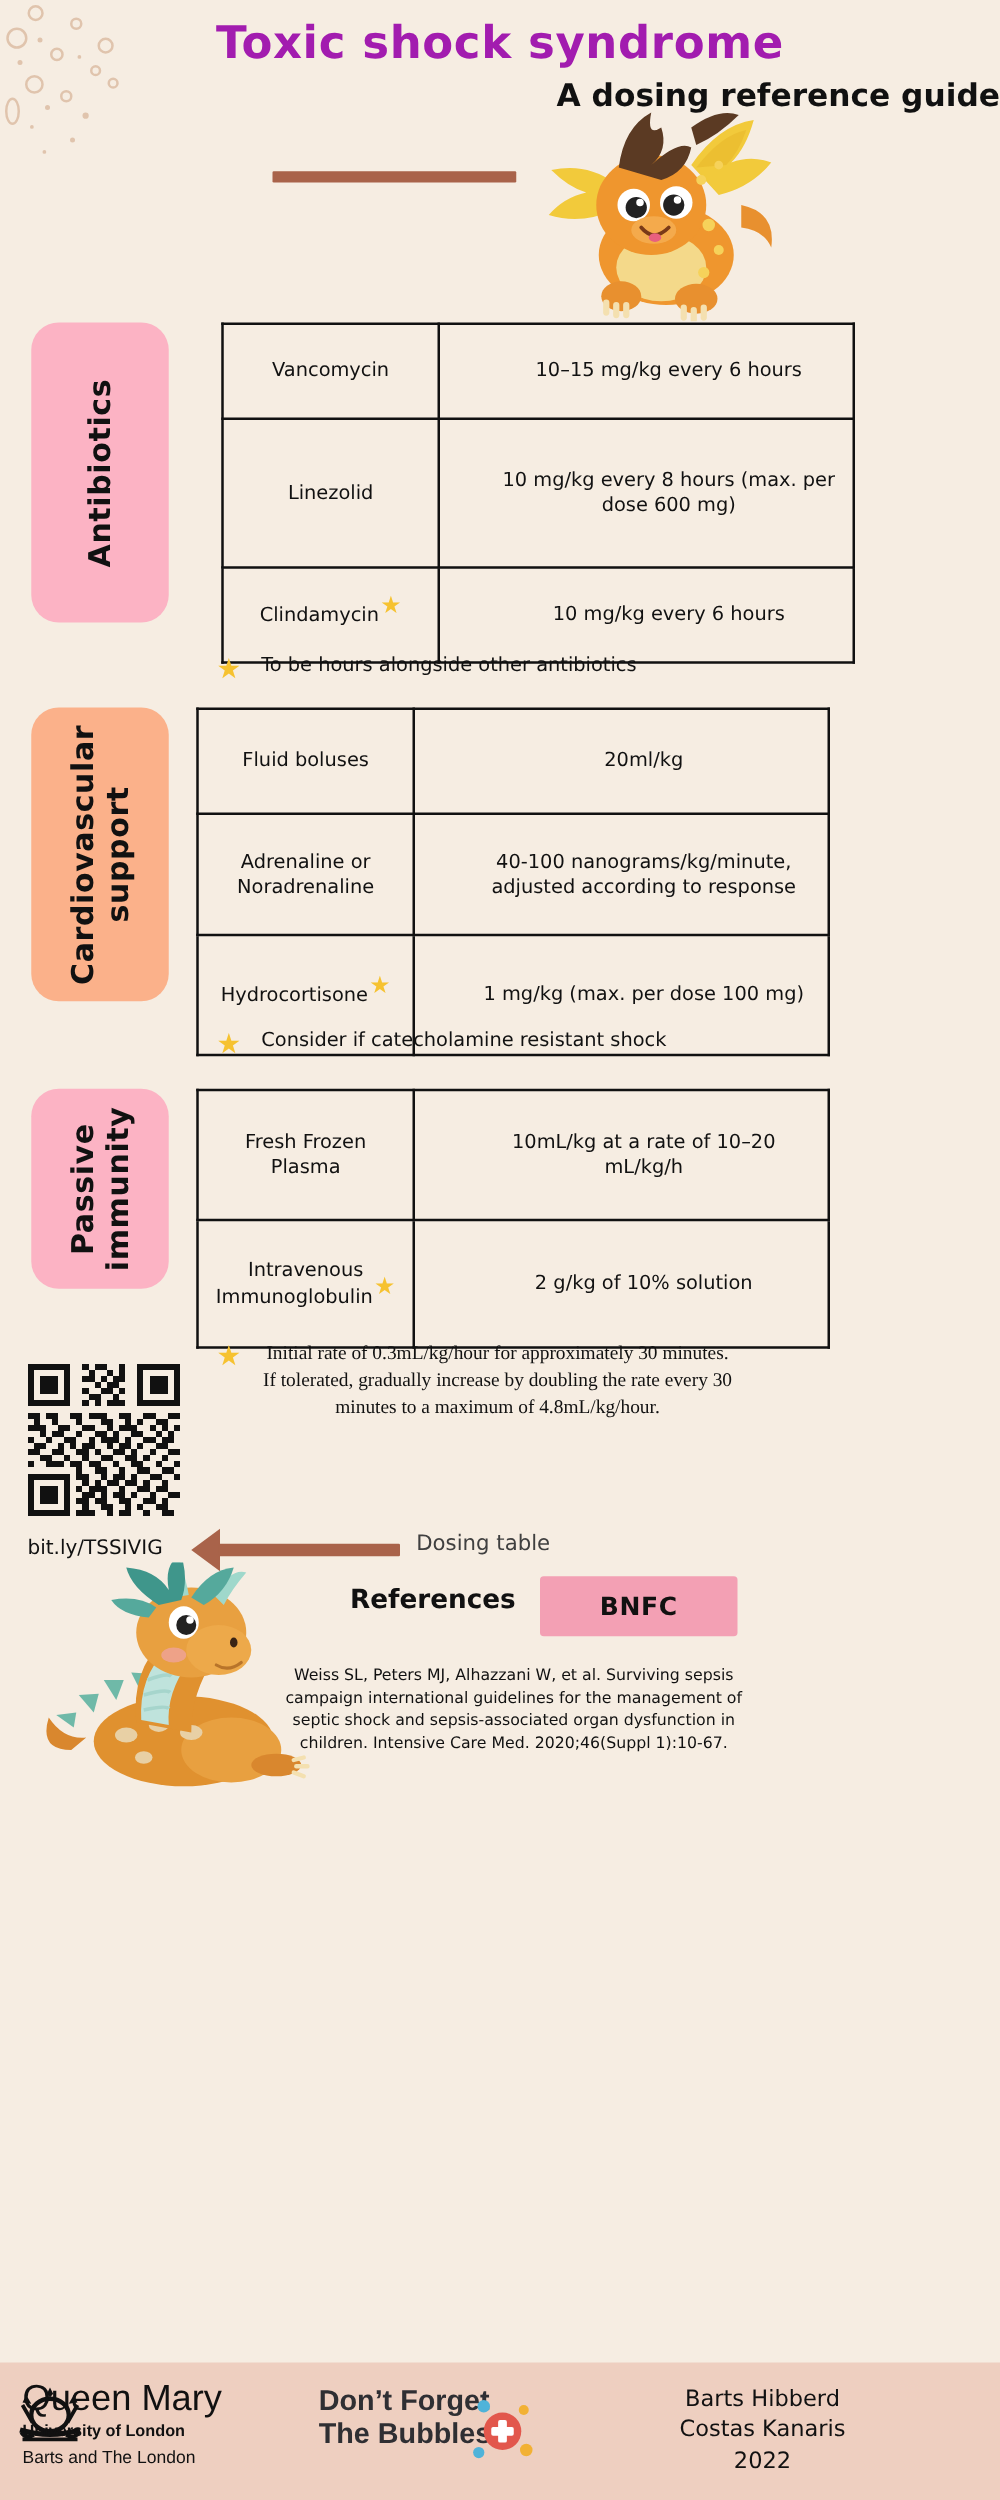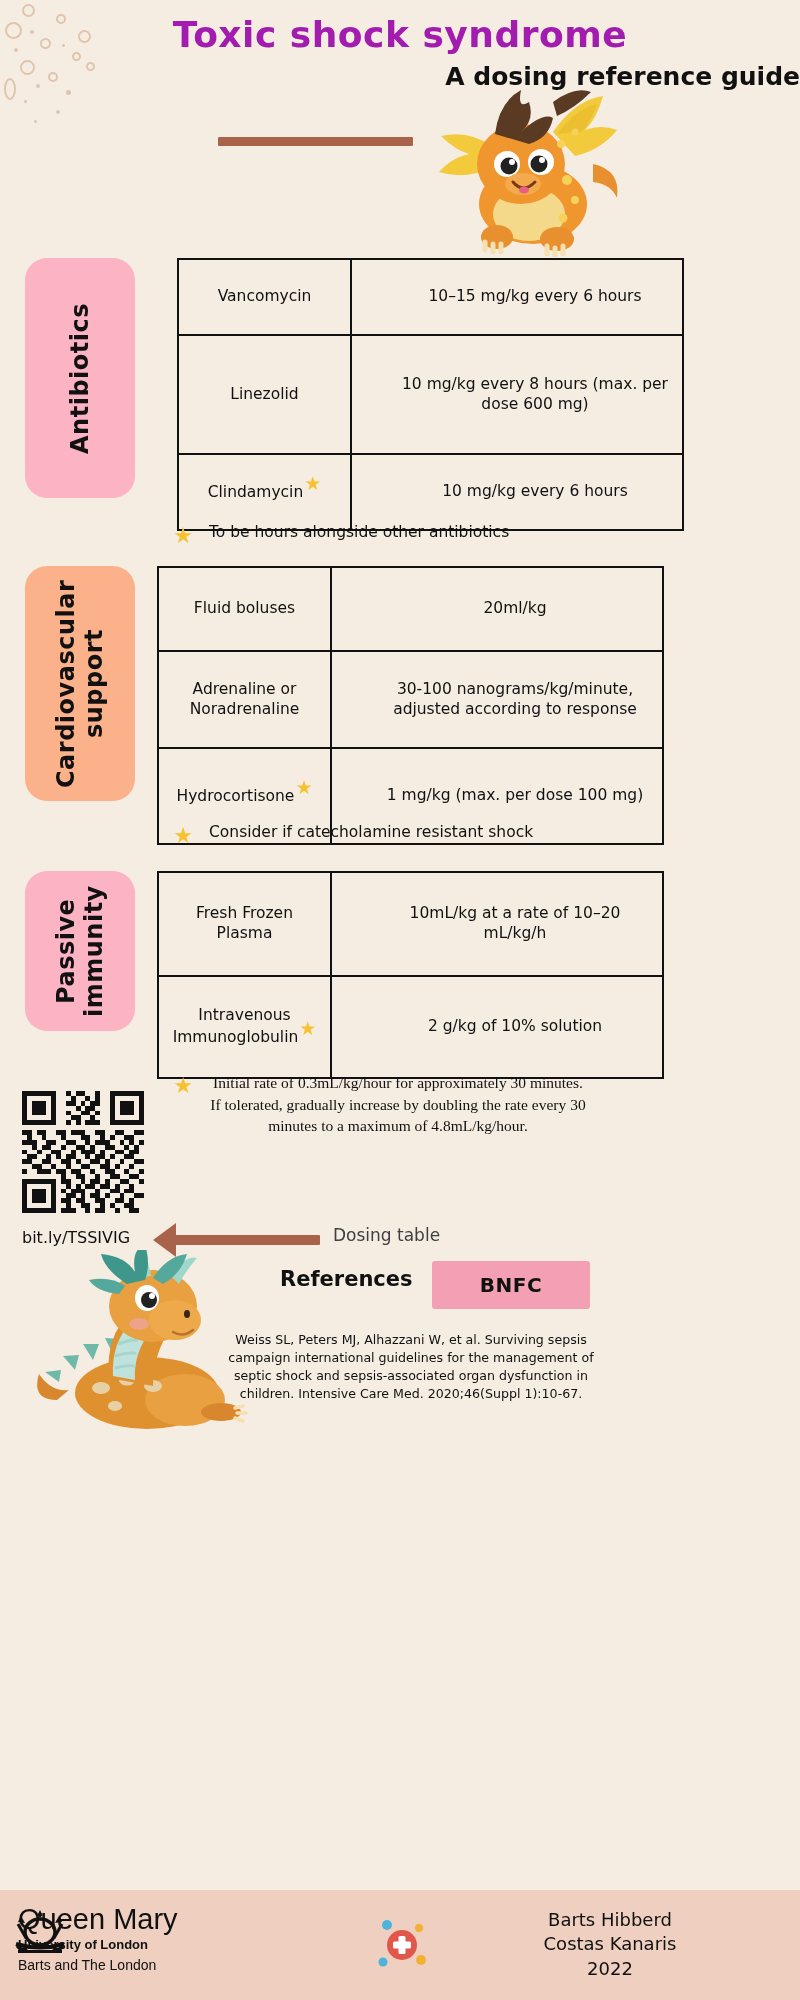--- a/index.html
+++ b/index.html
@@ -219,21 +219,21 @@
   </div>
 
   <table class="dose" style="left:157px; top:566px; width:433px;">
     <tbody>
         <tr>
       <td class="drug" style="height:70px;"><span>Fluid boluses</span></td>
       <td class="dose">20ml/kg</td>
     </tr>
     <tr>
       <td class="drug" style="height:83px;"><span>Adrenaline or Noradrenaline</span></td>
-      <td class="dose">30-100 nanograms/kg/minute, adjusted according to response</td>
+      <td class="dose">40-100 nanograms/kg/minute, adjusted according to response</td>
     </tr>
     <tr>
       <td class="drug" style="height:82px;">
         <span>Hydrocortisone</span><span class="star">★</span>
       </td>
       <td class="dose">1 mg/kg (max. per dose 100 mg)</td>
     </tr>
   </tbody>
     </table>
 
@@ -488,20 +488,24 @@
     <path d="M5 38 q4 6 10 2 M51 38 q-4 6 -10 2" stroke="#111" stroke-width="3" fill="none"></path>
     <rect x="6" y="42" width="44" height="3" fill="#111"></rect>
   </svg>
 
   <div class="qm">
     <div class="qm-name">Queen Mary</div>
     <div class="qm-uol">University of London</div>
     <div class="qm-barts">Barts and The London</div>
   </div>
 
+  <div class="dftb">
+    <div>Don’t Forget</div>
+    <div>The Bubbles</div>
+  </div>
 
   <svg class="dftb-logo" width="54" height="54" viewBox="0 0 54 54">
     <circle cx="12" cy="7" r="5" fill="#4fb3d9"></circle>
     <circle cx="44" cy="10" r="4" fill="#f2b134"></circle>
     <circle cx="8" cy="44" r="4.5" fill="#4fb3d9"></circle>
     <circle cx="46" cy="42" r="5" fill="#f2b134"></circle>
     <circle cx="27" cy="27" r="15" fill="#e2574c"></circle>
     <rect x="23.5" y="18" width="7" height="18" rx="1.5" fill="#fff"></rect>
     <rect x="18" y="23.5" width="18" height="7" rx="1.5" fill="#fff"></rect>
   </svg>

